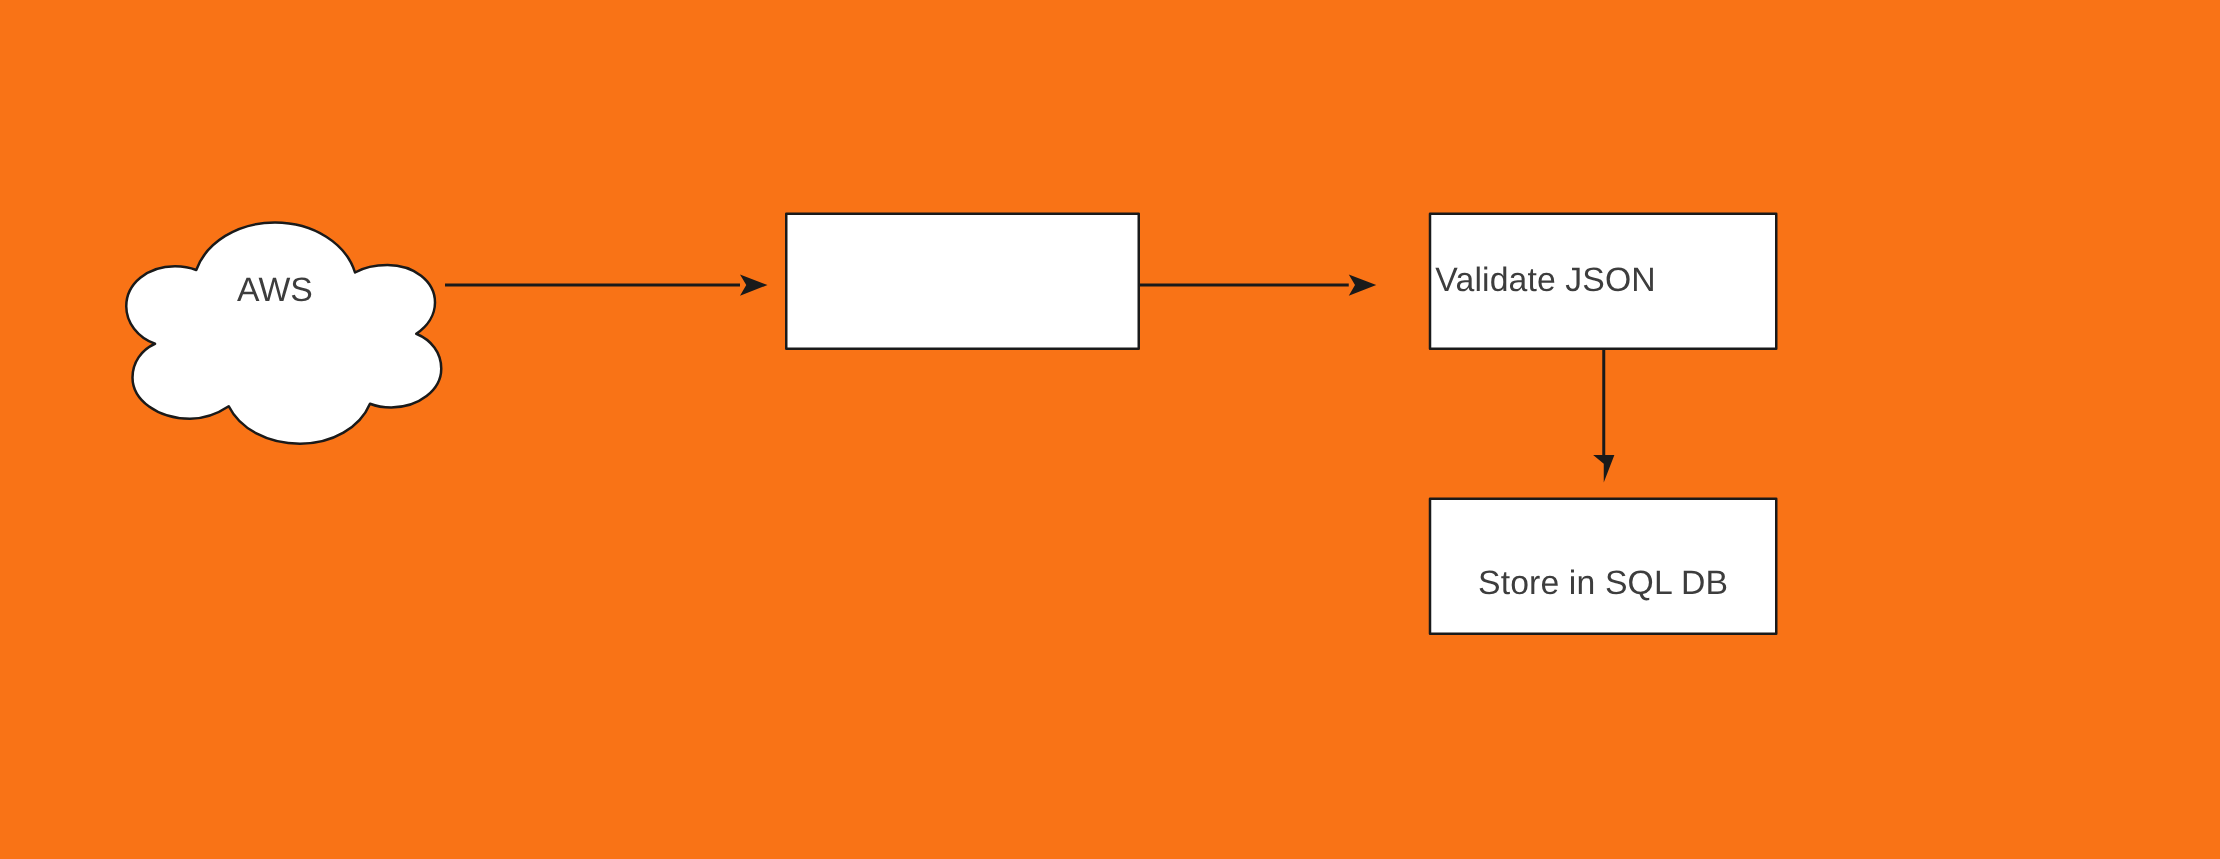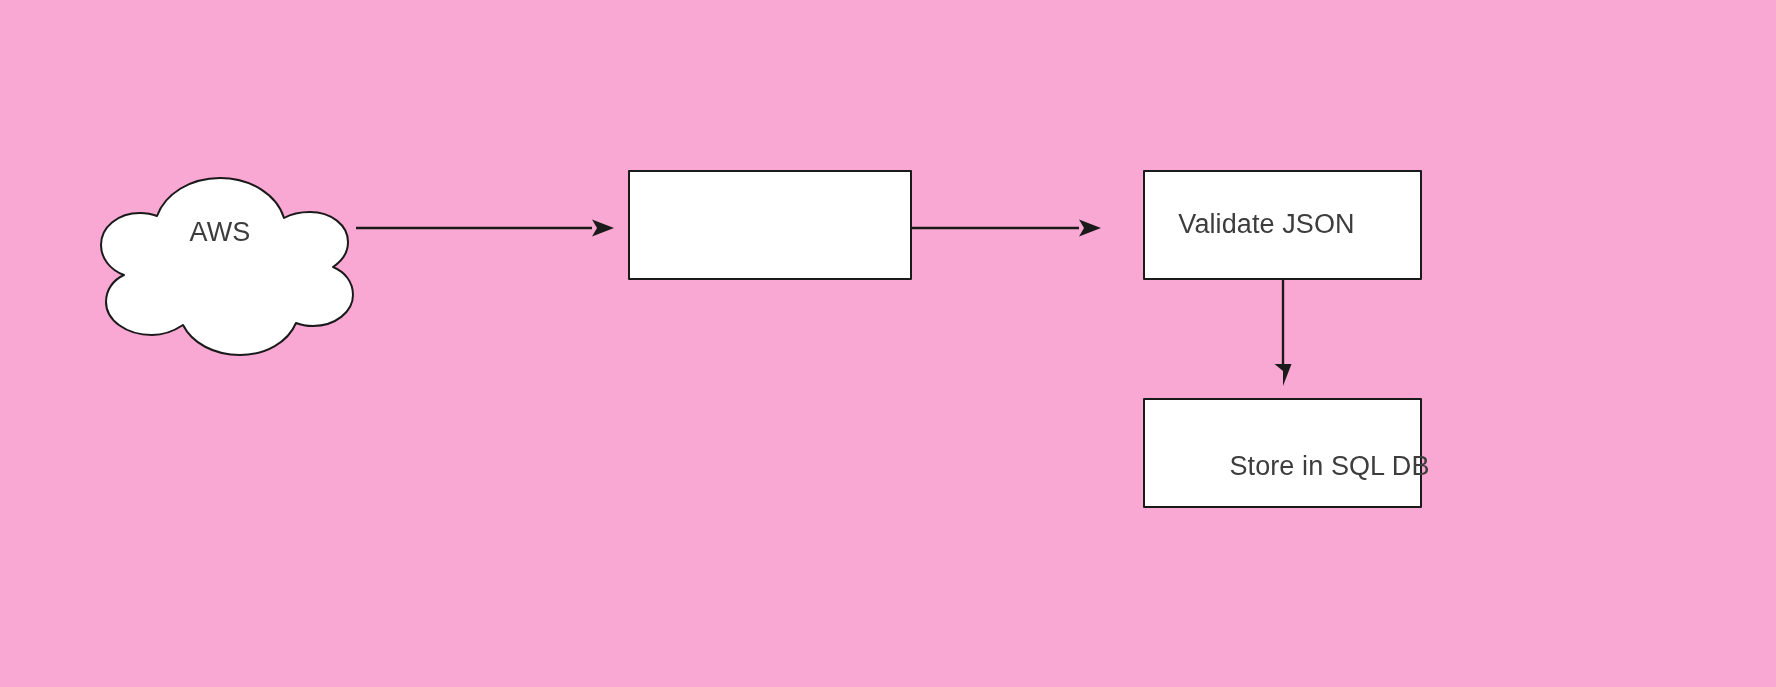--- a/index.html
+++ b/index.html
@@ -8,21 +8,21 @@
     padding: 0;
     background: #ffffff;
   }
   body {
     font-family: "Liberation Sans", sans-serif;
   }
   #canvas {
     position: relative;
     width: 1776px;
     height: 687px;
-    background: #f9a8d4;
+    background: #f97316;
     overflow: hidden;
   }
   #diagram-svg {
     position: absolute;
     left: 0;
     top: 0;
     width: 1776px;
     height: 687px;
     display: block;
   }
@@ -52,22 +52,22 @@
     color: #3d3d3d;
     font-family: "Liberation Sans", sans-serif;
     font-size: 27px;
     line-height: 1.32;
     letter-spacing: 0.1px;
     white-space: pre-line;
     pointer-events: none;
   }
   .lbl-aws   { left: 95px;  top: 178px; width: 250px; height: 110px; }
   .lbl-copy  { left: 628px; top: 170px; width: 284px; height: 110px; }
-  .lbl-valid { left: 1143px; top: 170px; width: 247px; height: 110px; }
-  .lbl-store { left: 1143px; top: 398px; width: 279px; height: 137px; padding-left: 47px; }
+  .lbl-valid { left: 1113px; top: 170px; width: 247px; height: 110px; }
+  .lbl-store { left: 1143px; top: 398px; width: 279px; height: 137px; }
 </style>
 </head>
 <body>
 
 <div id="canvas">
 
   <svg id="diagram-svg" viewBox="0 0 1776 687" xmlns="http://www.w3.org/2000/svg">
 
     <path class="node-shape" d="M 152 271
              C 126 271, 106 256, 106 238

